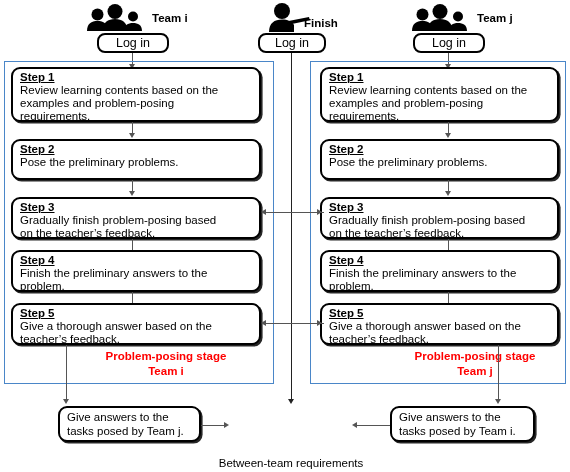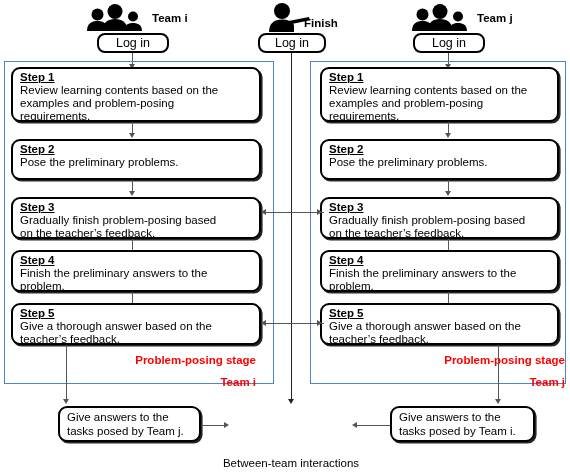--- a/index.html
+++ b/index.html
@@ -87,22 +87,22 @@
     box-shadow: 1.6px 1.6px 0 0 rgba(0,0,0,0.85);
     white-space: pre-line;
   }
 
   
   .stage-caption {
     position: absolute;
     color: #ff0000;
     font-size: 11.5px;
     font-weight: bold;
-    text-align: right;
-    line-height: 22px;
+    text-align: center;
+    line-height: 15px;
     white-space: pre-line;
   }
 
   
   .bottom-caption {
     position: absolute;
     font-size: 11.5px;
     text-align: center;
     white-space: nowrap;
   }
@@ -290,15 +290,15 @@
 
   <div class="plain-box" style="left:390px; top:406px; width:145px; height:36px;">Give answers to the
 tasks posed by Team i.</div>
 
   <div class="hline" style="left:201px; top:425px; width:24px;"></div>
   <div class="arrow-right" style="left:224px; top:421.5px;"></div>
 
   <div class="hline" style="left:357px; top:425px; width:33px;"></div>
   <div class="arrow-left" style="left:352px; top:421.5px;"></div>
 
-  <div class="bottom-caption" style="left:211px; top:457px; width:160px;">Between-team interactions</div>
+  <div class="bottom-caption" style="left:211px; top:457px; width:160px;">Between-team requirements</div>
 
 </div>
 
 </body></html>

